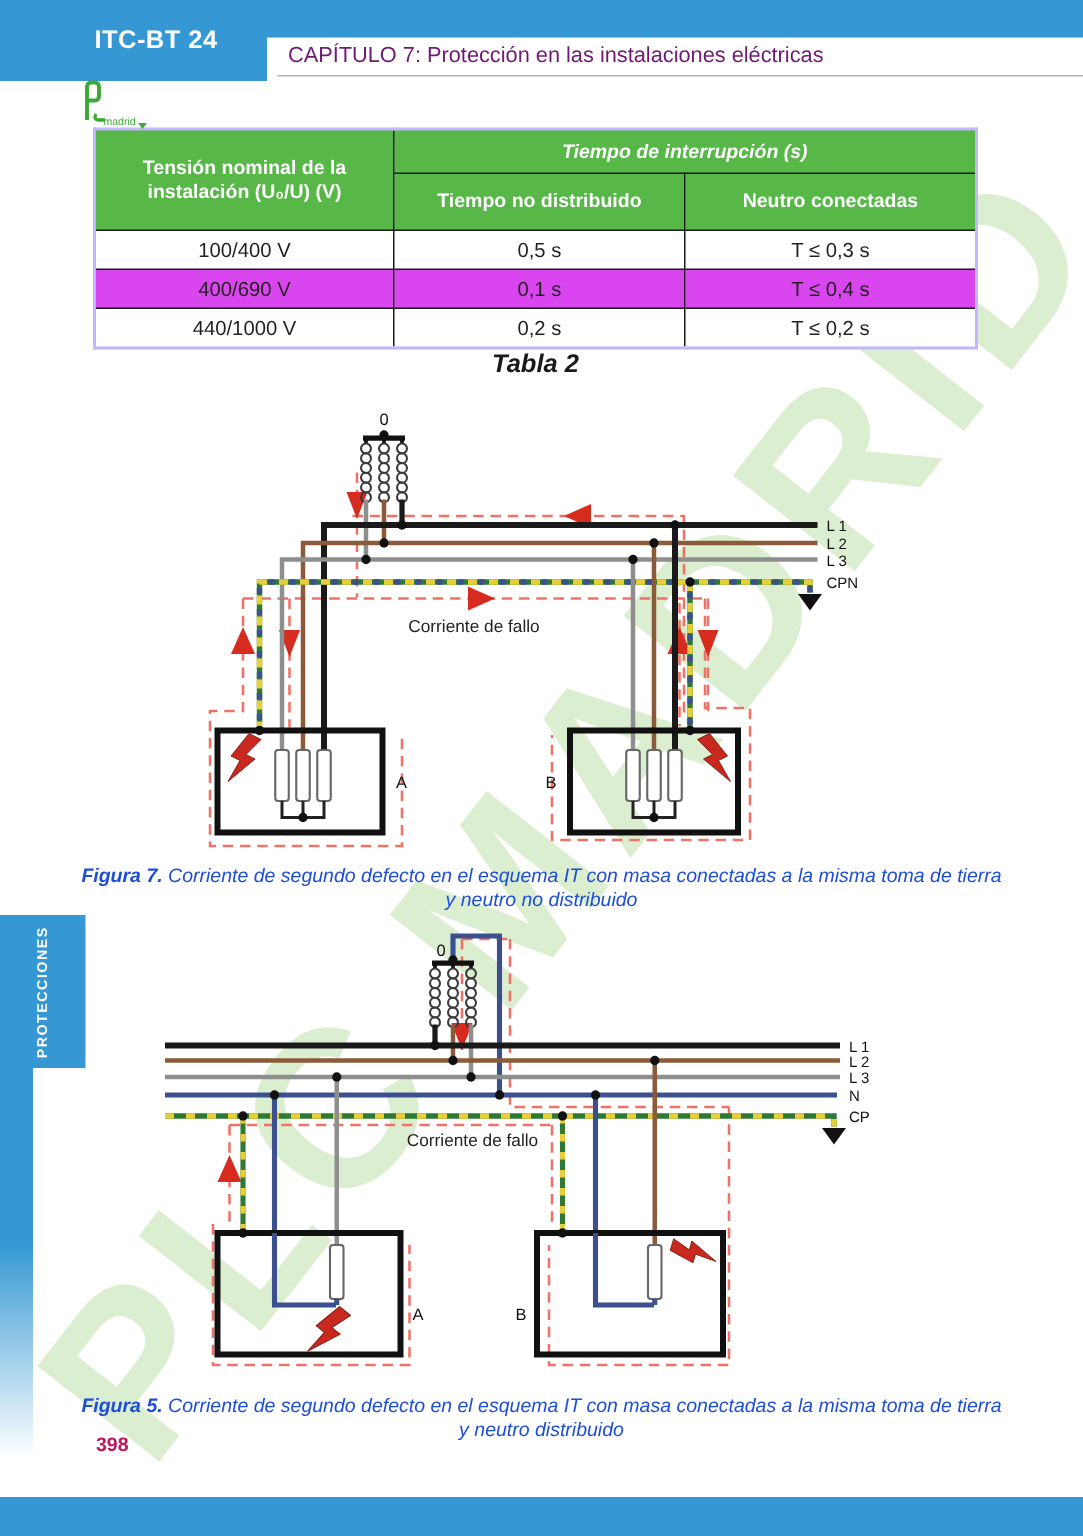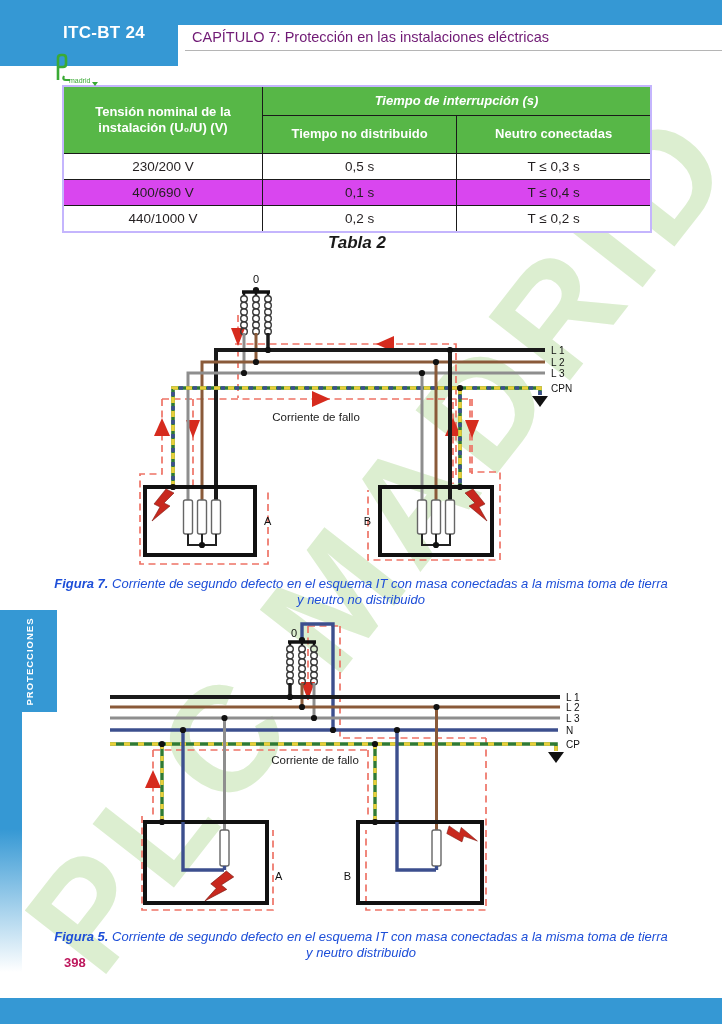--- a/index.html
+++ b/index.html
@@ -4,21 +4,21 @@
 <style>
   html,body{margin:0;padding:0;}
   body{
     width:722px;height:1024px;position:relative;overflow:hidden;
     background:#ffffff;font-family:"Liberation Sans",sans-serif;
     -webkit-font-smoothing:antialiased;
   }
   .abs{position:absolute;}
   
   .top-band{left:0;top:0;width:722px;height:25px;background:#3598d4;z-index:3;}
-  .top-tab{left:0;top:0;width:178px;height:66px;background:#3598d4;z-index:4;
+  .top-tab{left:0;top:0;width:178px;height:54px;background:#3598d4;z-index:4;
            display:flex;align-items:center;justify-content:center;}
   .top-tab span{color:#fff;font-weight:bold;font-size:17px;letter-spacing:.3px;padding-left:30px;}
   .chapter-title{left:192px;top:29px;width:520px;color:#701a75;font-size:14.5px;z-index:4;}
   .chapter-rule{left:185px;top:50px;width:537px;height:1px;background:#b5b5b5;z-index:4;}
   
   .logo{left:52px;top:52px;z-index:4;}
   
   .watermark{
     left:380px;top:540px;z-index:0;white-space:nowrap;
     font-size:150px;font-weight:bold;letter-spacing:10px;color:#dceed0;
@@ -75,21 +75,21 @@
     <tbody>
         <tr>
       <th class="g" rowspan="2" style="width:198px;height:65px;">Tensión nominal de la instalación (U₀/U) (V)</th>
       <th class="g" colspan="2" style="height:28px;font-style:italic;">Tiempo de interrupción (s)</th>
     </tr>
     <tr>
       <th class="g" style="width:146px;height:37px;">Tiempo no distribuido</th>
       <th class="g" style="width:246px;">Neutro conectadas</th>
     </tr>
     <tr>
-      <td class="v">230/200 V</td>
+      <td class="v">100/400 V</td>
       <td class="v">0,5 s</td>
       <td class="v">T ≤ 0,3 s</td>
     </tr>
     <tr class="hl">
       <td class="v">400/690 V</td>
       <td class="v">0,1 s</td>
       <td class="v">T ≤ 0,4 s</td>
     </tr>
     <tr>
       <td class="v">440/1000 V</td>

